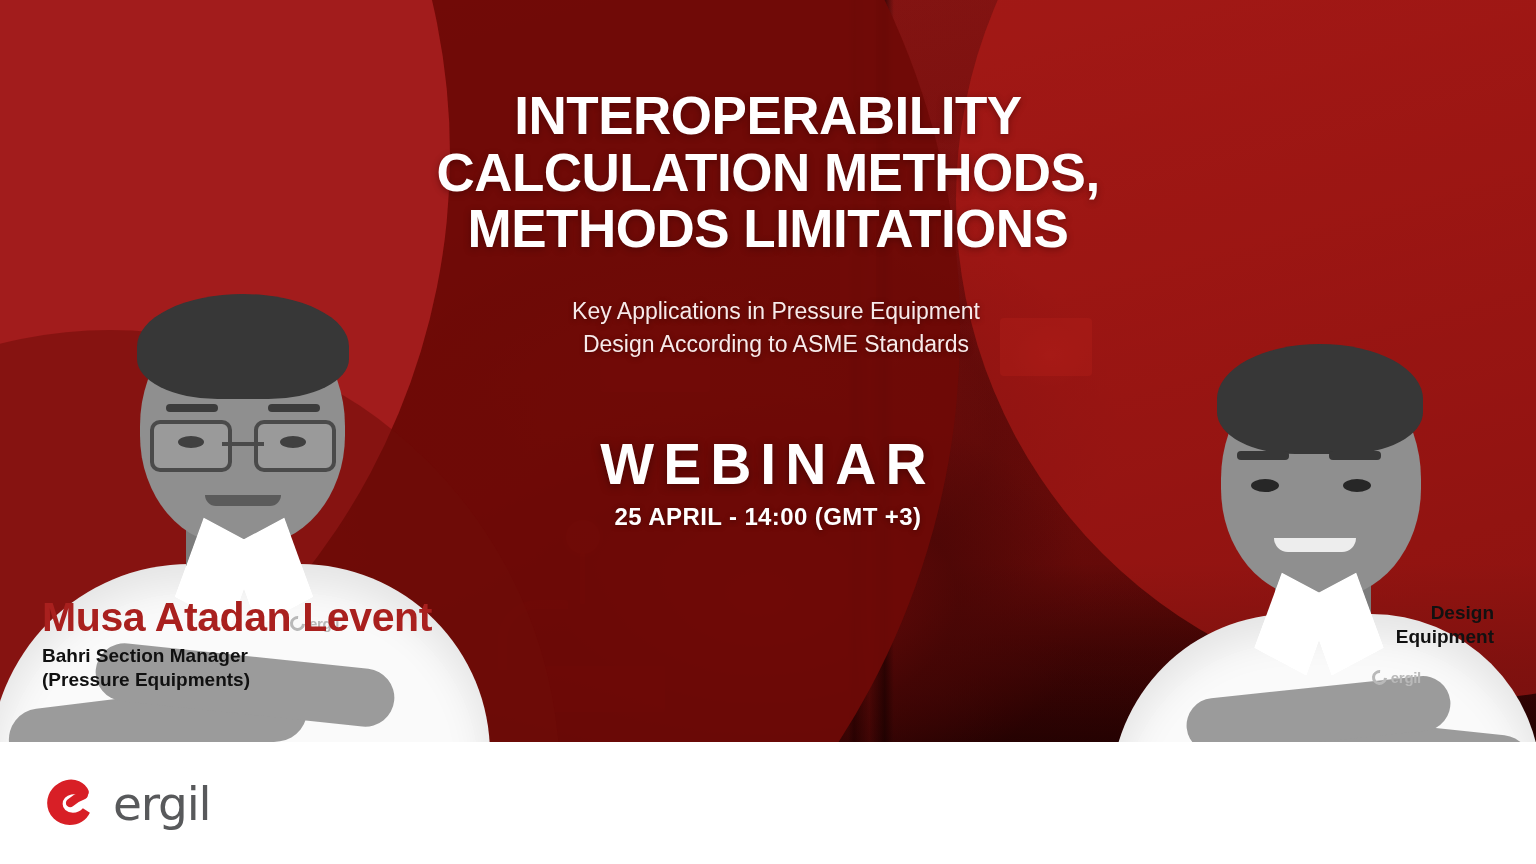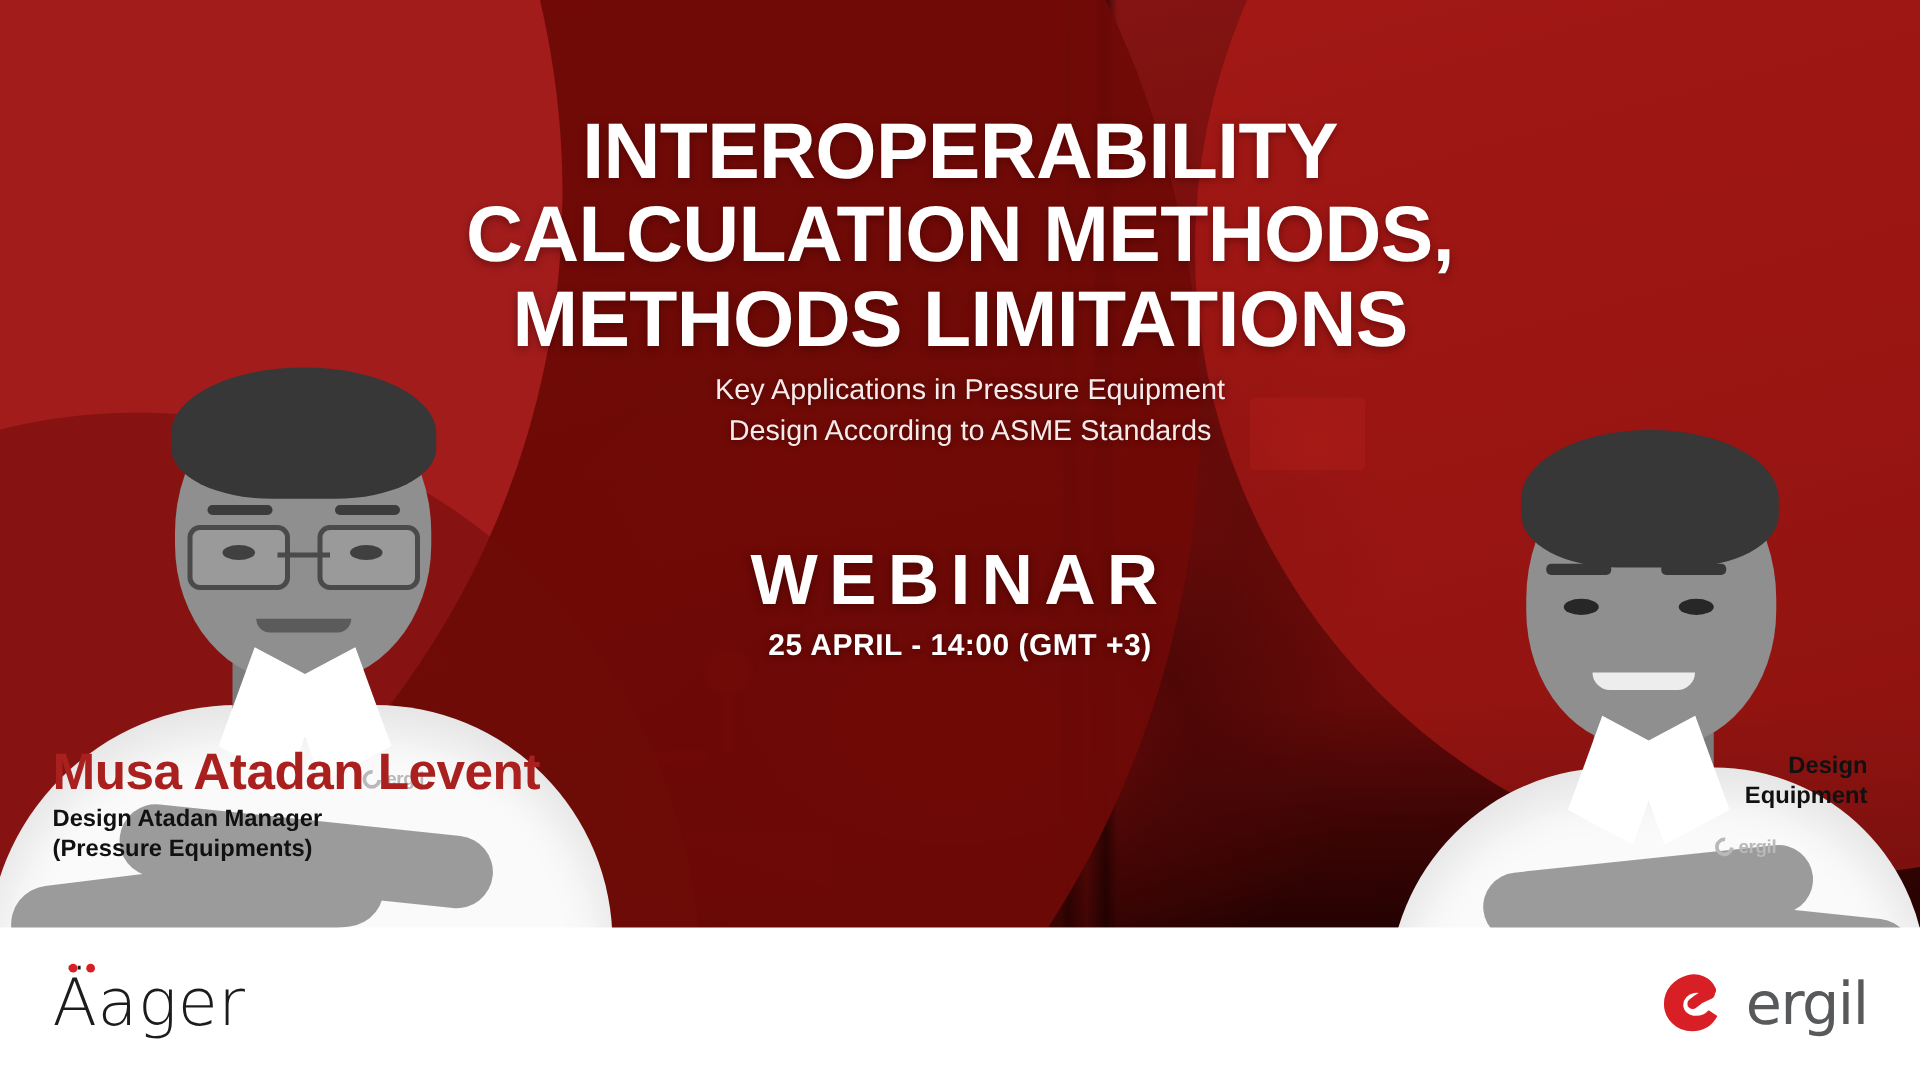--- a/index.html
+++ b/index.html
@@ -103,21 +103,21 @@
   .content {
     position:absolute;
     left:0; top:0;
     width:1536px; height:742px;
     text-align:center;
   }
   .title {
     position:absolute;
     left:0; right:0; top:88px;
     color:#ffffff;
-    font-size:63px;
+    font-size:53px;
     font-weight:bold;
     line-height:1.07;
     letter-spacing:-0.5px;
     text-shadow:0 2px 7px rgba(50,0,0,.45);
   }
   .title .tline { display:block; white-space:nowrap; }
 
   .subtitle {
     position:absolute;
     left:16px; right:0; top:295px;
@@ -361,40 +361,33 @@
       <span>Design According to ASME Standards</span>
     </div>
 
     <div class="webinar">WEBINAR</div>
     <div class="datetime">25 APRIL - 14:00 (GMT +3)</div>
   </div>
 
   <div class="speaker speaker-left">
     <div class="sp-name">Musa Atadan Levent</div>
     <div class="sp-role">
-      <span>Design Atadan Manager</span>
+      <span>Bahri Section Manager</span>
       <span>(Pressure Equipments)</span>
     </div>
   </div>
 
   <div class="speaker speaker-right">
     <div class="sp-role">
       <span>Design</span>
       <span>Equipment</span>
     </div>
   </div>
 
   <div class="footer">
-    <div class="aager-logo">
-      <span class="aager-dots">
-          <i></i>
-          <i></i>
-        </span>
-      <span>Äager</span>
-    </div>
 
     <div class="ergil-logo">
       <svg class="ergil-mark" viewBox="0 0 64 64">
         <path d="M45.5 20.5c-3-7-11-10.5-19-8.5C17 14.5 10 22.5 10 32c0 10.5 8.5 19 19.5 19 8 0 14.5-4 17.5-10.5
                  -3.5 4-8.5 6.3-14 6.3C24 46.8 17.5 40.6 17.5 33c0-7.2 5.5-13.3 13-14.6 5.5-1 10.5 1 13 5" fill="none" stroke="#D81F26" stroke-width="9" stroke-linecap="round"></path>
         <path d="M30 32c4-3.5 9-6.5 14.5-8.5" fill="none" stroke="#D81F26" stroke-width="9" stroke-linecap="round"></path>
       </svg>
       <span class="ergil-word">ergil</span>
     </div>
   </div>

